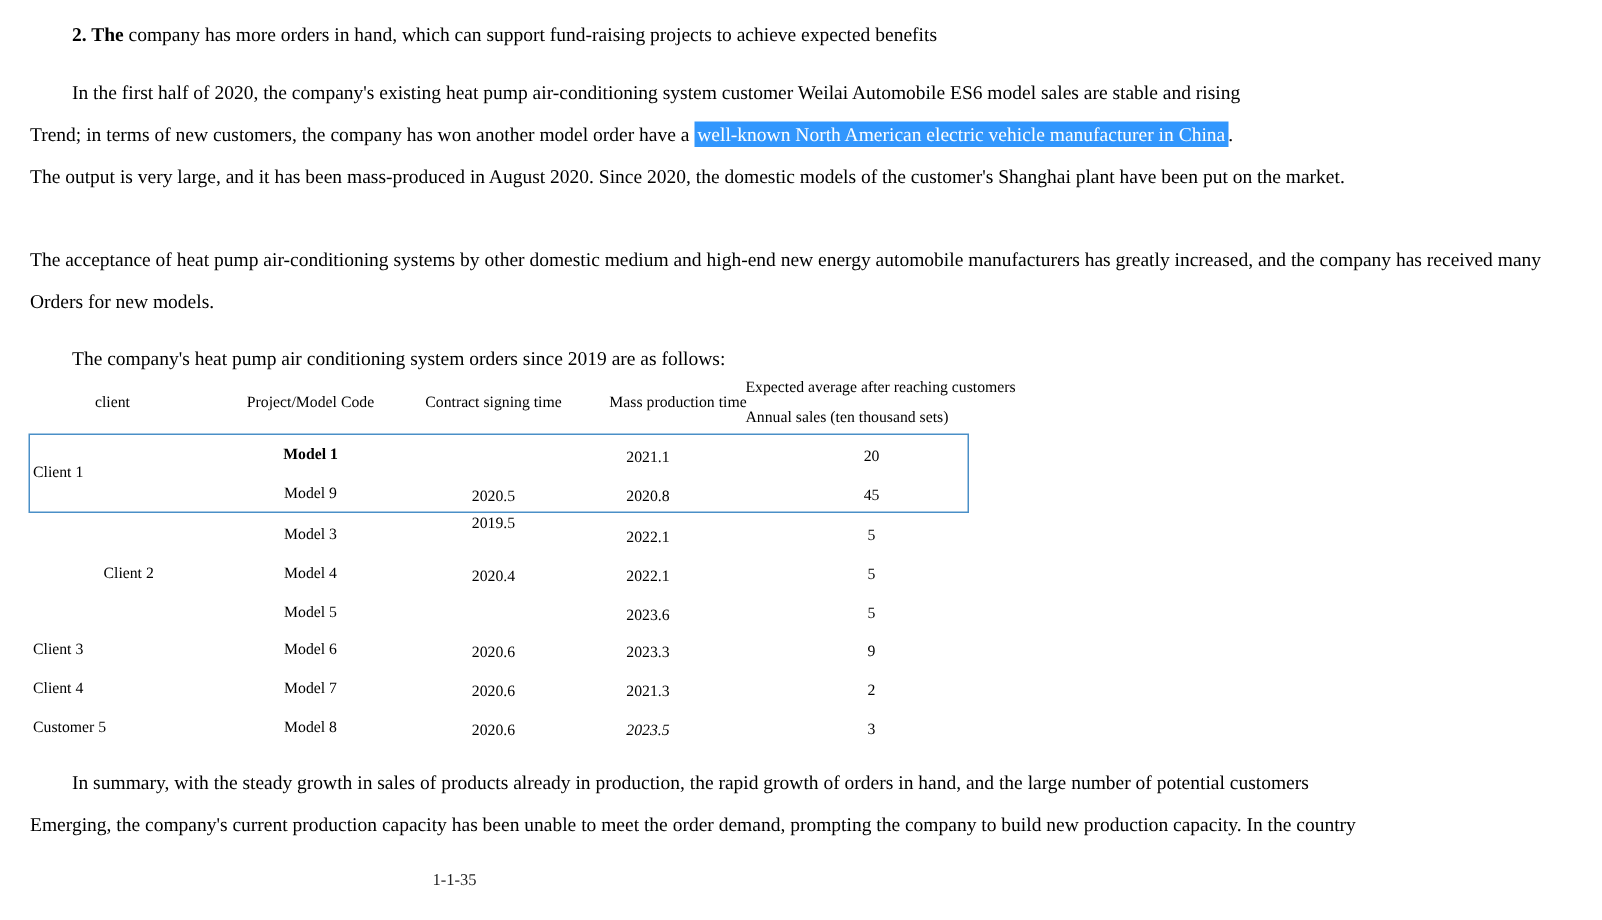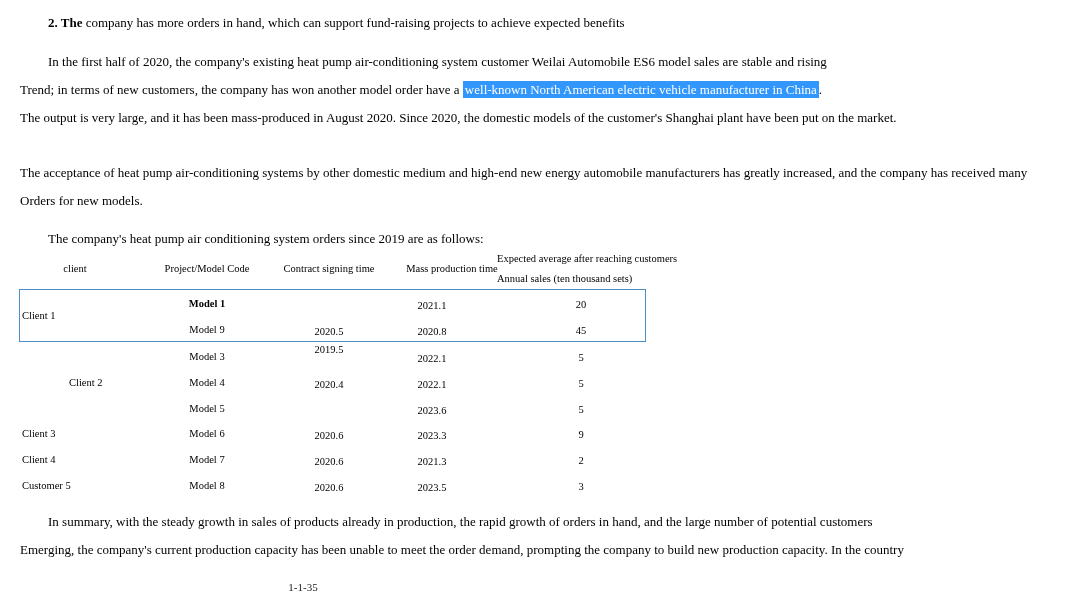--- a/index.html
+++ b/index.html
@@ -135,21 +135,21 @@
   <div>
     <span class="tt ctr" style="left:207px; top:453px;">Model 7</span>
     <span class="tt ctr" style="left:329px; top:455px;">2020.6</span>
     <span class="tt ctr" style="left:432px; top:455px;">2021.3</span>
     <span class="tt ctr" style="left:581px; top:454px;">2</span>
   </div>
 
   <div>
     <span class="tt ctr" style="left:207px; top:479px;">Model 8</span>
     <span class="tt ctr" style="left:329px; top:481px;">2020.6</span>
-    <span class="tt ctr" style="left:432px; top:481px;">2023.5</span>
+    <span class="tt ctr" style="left:432px; top:481px;font-style:italic;">2023.5</span>
     <span class="tt ctr" style="left:581px; top:480px;">3</span>
   </div>
 
   <div class="ln" style="left:48px; top:514px;">In summary, with the steady growth in sales of products already in production, the rapid growth of orders in hand, and the large number of potential customers</div>
   <div class="ln" style="left:20px; top:542px;">Emerging, the company's current production capacity has been unable to meet the order demand, prompting the company to build new production capacity. In the country</div>
 
   <div class="page-num">1-1-35</div>
 
 </div>
 

